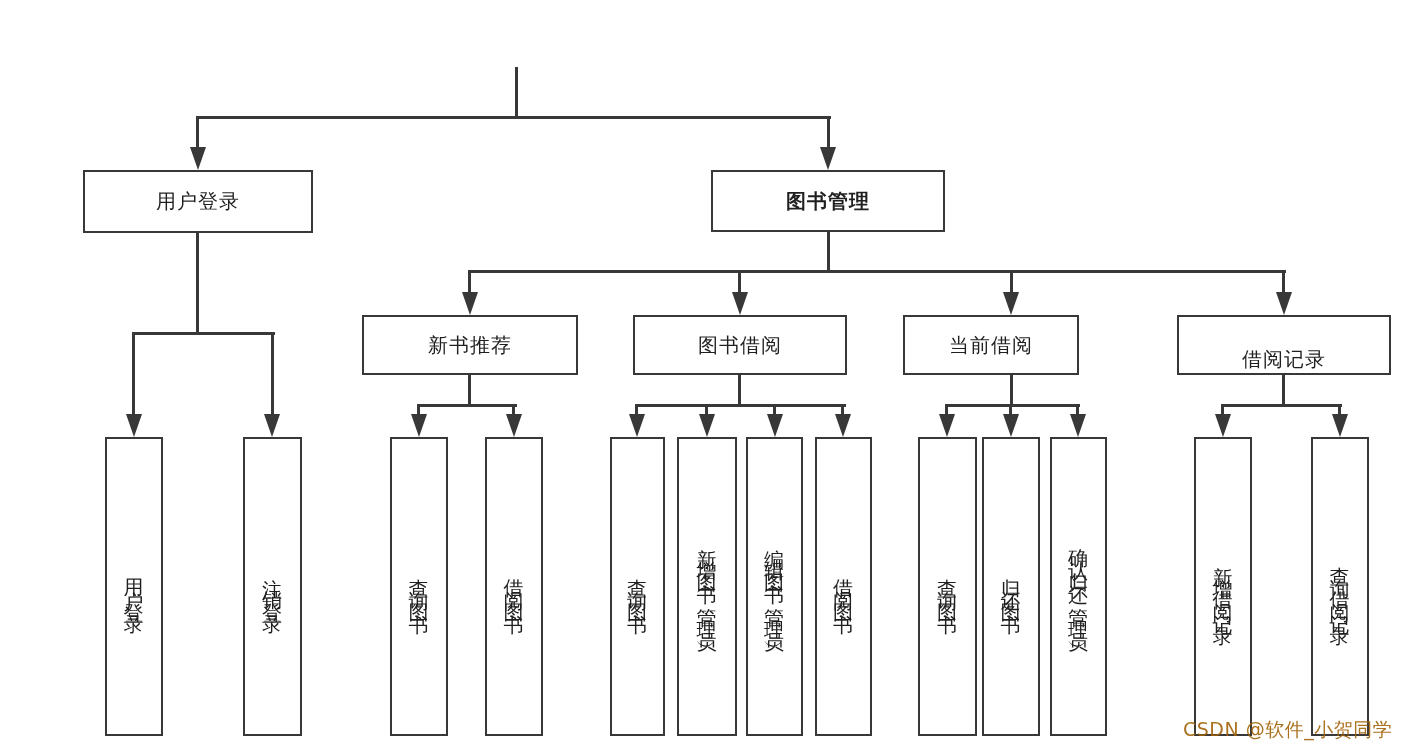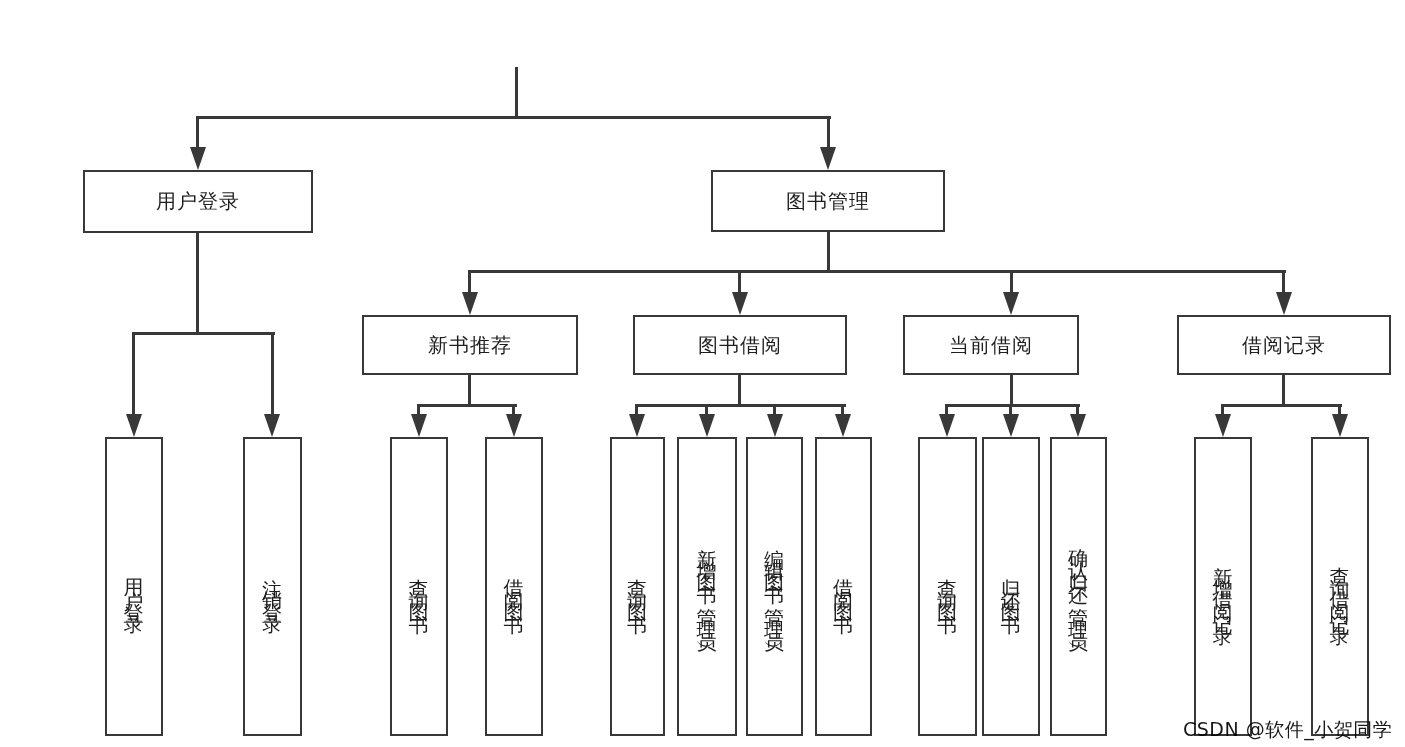--- a/index.html
+++ b/index.html
@@ -45,21 +45,21 @@
     border-left: 8px solid transparent;
     border-right: 8px solid transparent;
     border-top: 23px solid #383838;
     z-index: 1;
   }
   .watermark {
     position: absolute;
     left: 1183px;
     top: 717px;
     font-size: 19px;
-    color: #000000;
+    color: #a16207;
     opacity: 0.9;
     white-space: nowrap;
     z-index: 5;
     letter-spacing: 0.5px;
   }
 </style>
 </head>
 <body>
 
 <div class="canvas">
@@ -120,34 +120,34 @@
   <div class="hline" style="left:1221px; top:404px; width:121px;"></div>
   <div class="vline" style="left:1221px; top:404px; height:12px;"></div>
   <div class="arrow" style="left:1215px; top:414px;"></div>
   <div class="vline" style="left:1338px; top:404px; height:12px;"></div>
   <div class="arrow" style="left:1332px; top:414px;"></div>
 
 
   <div class="box" style="left:83px; top:170px; width:230px; height:63px;">
     <span>用户登录</span>
   </div>
-  <div class="box" style="left:711px; top:170px; width:234px; height:62px;">
+  <div class="box" style="left:711px; top:170px; width:234px; height:62px;font-weight:bold;">
     <span>图书管理</span>
   </div>
 
   <div class="box" style="left:633px; top:315px; width:214px; height:60px;">
     <span>图书借阅</span>
   </div>
   <div class="box" style="left:362px; top:315px; width:216px; height:60px;">
     <span>新书推荐</span>
   </div>
   <div class="box" style="left:903px; top:315px; width:176px; height:60px;">
     <span>当前借阅</span>
   </div>
-  <div class="box" style="left:1177px; top:315px; width:214px; height:60px;">
+  <div class="box" style="left:1177px; top:315px; width:214px; height:60px;align-items:flex-end;">
     <span>借阅记录</span>
   </div>
 
   <div class="box vbox" style="left:105px; top:437px; width:58px; height:299px;">
     <span>用户登录</span>
   </div>
   <div class="box vbox" style="left:243px; top:437px; width:59px; height:299px;">
     <span>注销登录</span>
   </div>
 

